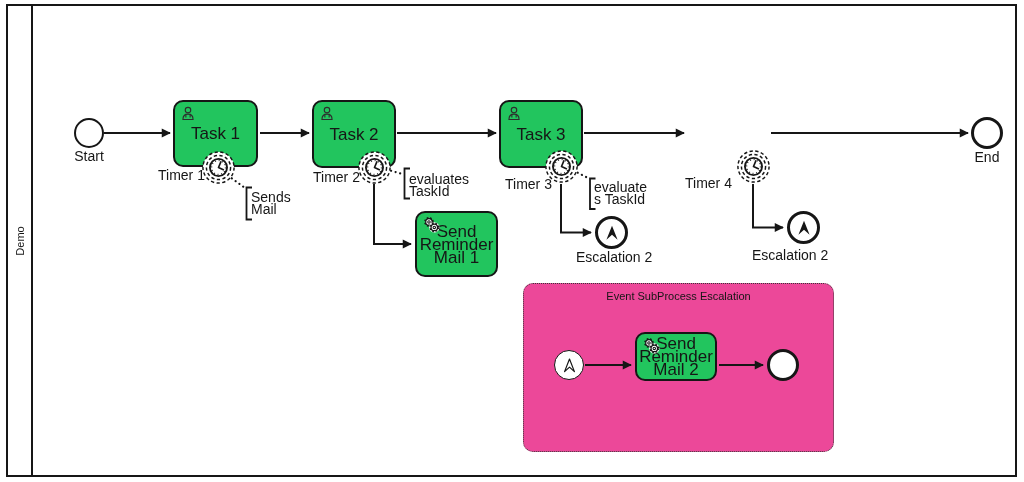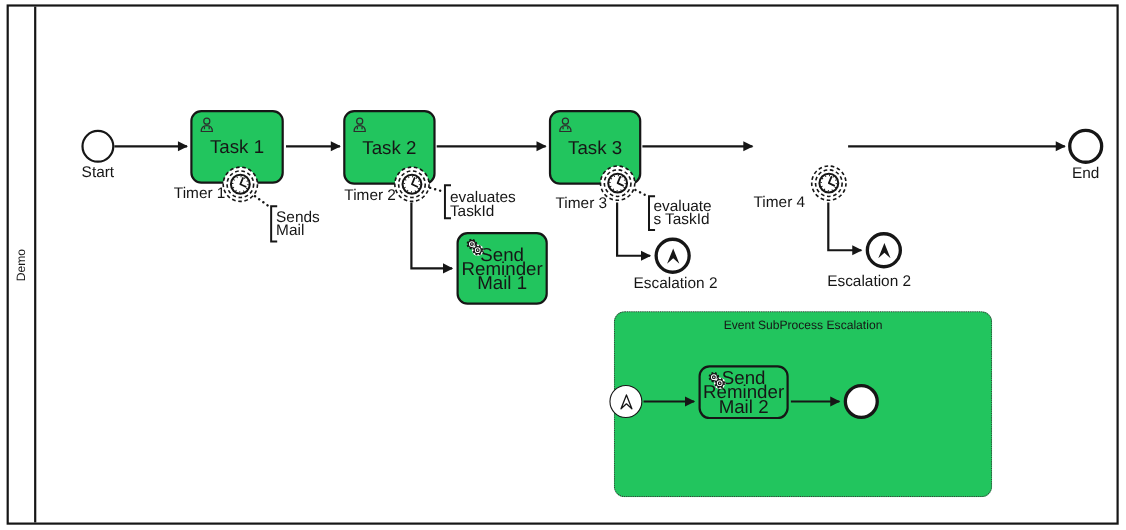--- a/index.html
+++ b/index.html
@@ -17,22 +17,22 @@
   .task .task-label{display:block;max-width:78px;}
   .icon-tl{position:absolute;top:3px;left:5px;}
   .event{position:absolute;background:#fff;border:2px solid #161616;border-radius:50%;
         box-sizing:border-box;display:flex;align-items:center;justify-content:center;z-index:3;}
   .event.thick{border-width:3.5px;}
   .event.thin{border-width:1.6px;}
   .timer{position:absolute;width:37px;height:37px;z-index:4;}
   .lbl{position:absolute;font-size:14px;line-height:12px;z-index:3;white-space:nowrap;}
   .lbl.center{text-align:center;}
   .lbl.right{text-align:right;}
-  .subprocess{position:absolute;left:558px;top:283px;width:344px;height:169px;
-        border:1.6px dotted #3a3a3a;border-radius:10px;box-sizing:border-box;z-index:1;background:#22c55e;}
+  .subprocess{position:absolute;left:523px;top:283px;width:311px;height:169px;
+        border:1.6px dotted #3a3a3a;border-radius:10px;box-sizing:border-box;z-index:1;background:#ec4899;}
   .subprocess-title{position:absolute;left:0;right:0;top:6px;text-align:center;font-size:11px;}
   .mi{position:absolute;bottom:5px;left:50%;transform:translateX(-50%);display:flex;gap:2px;}
   .mi i{display:block;width:2.5px;height:9px;background:#161616;}
   .anno{z-index:3;}
   .defs-svg{position:absolute;width:0;height:0;}
 </style>
 </head>
 <body>
 
 <div class="canvas">

